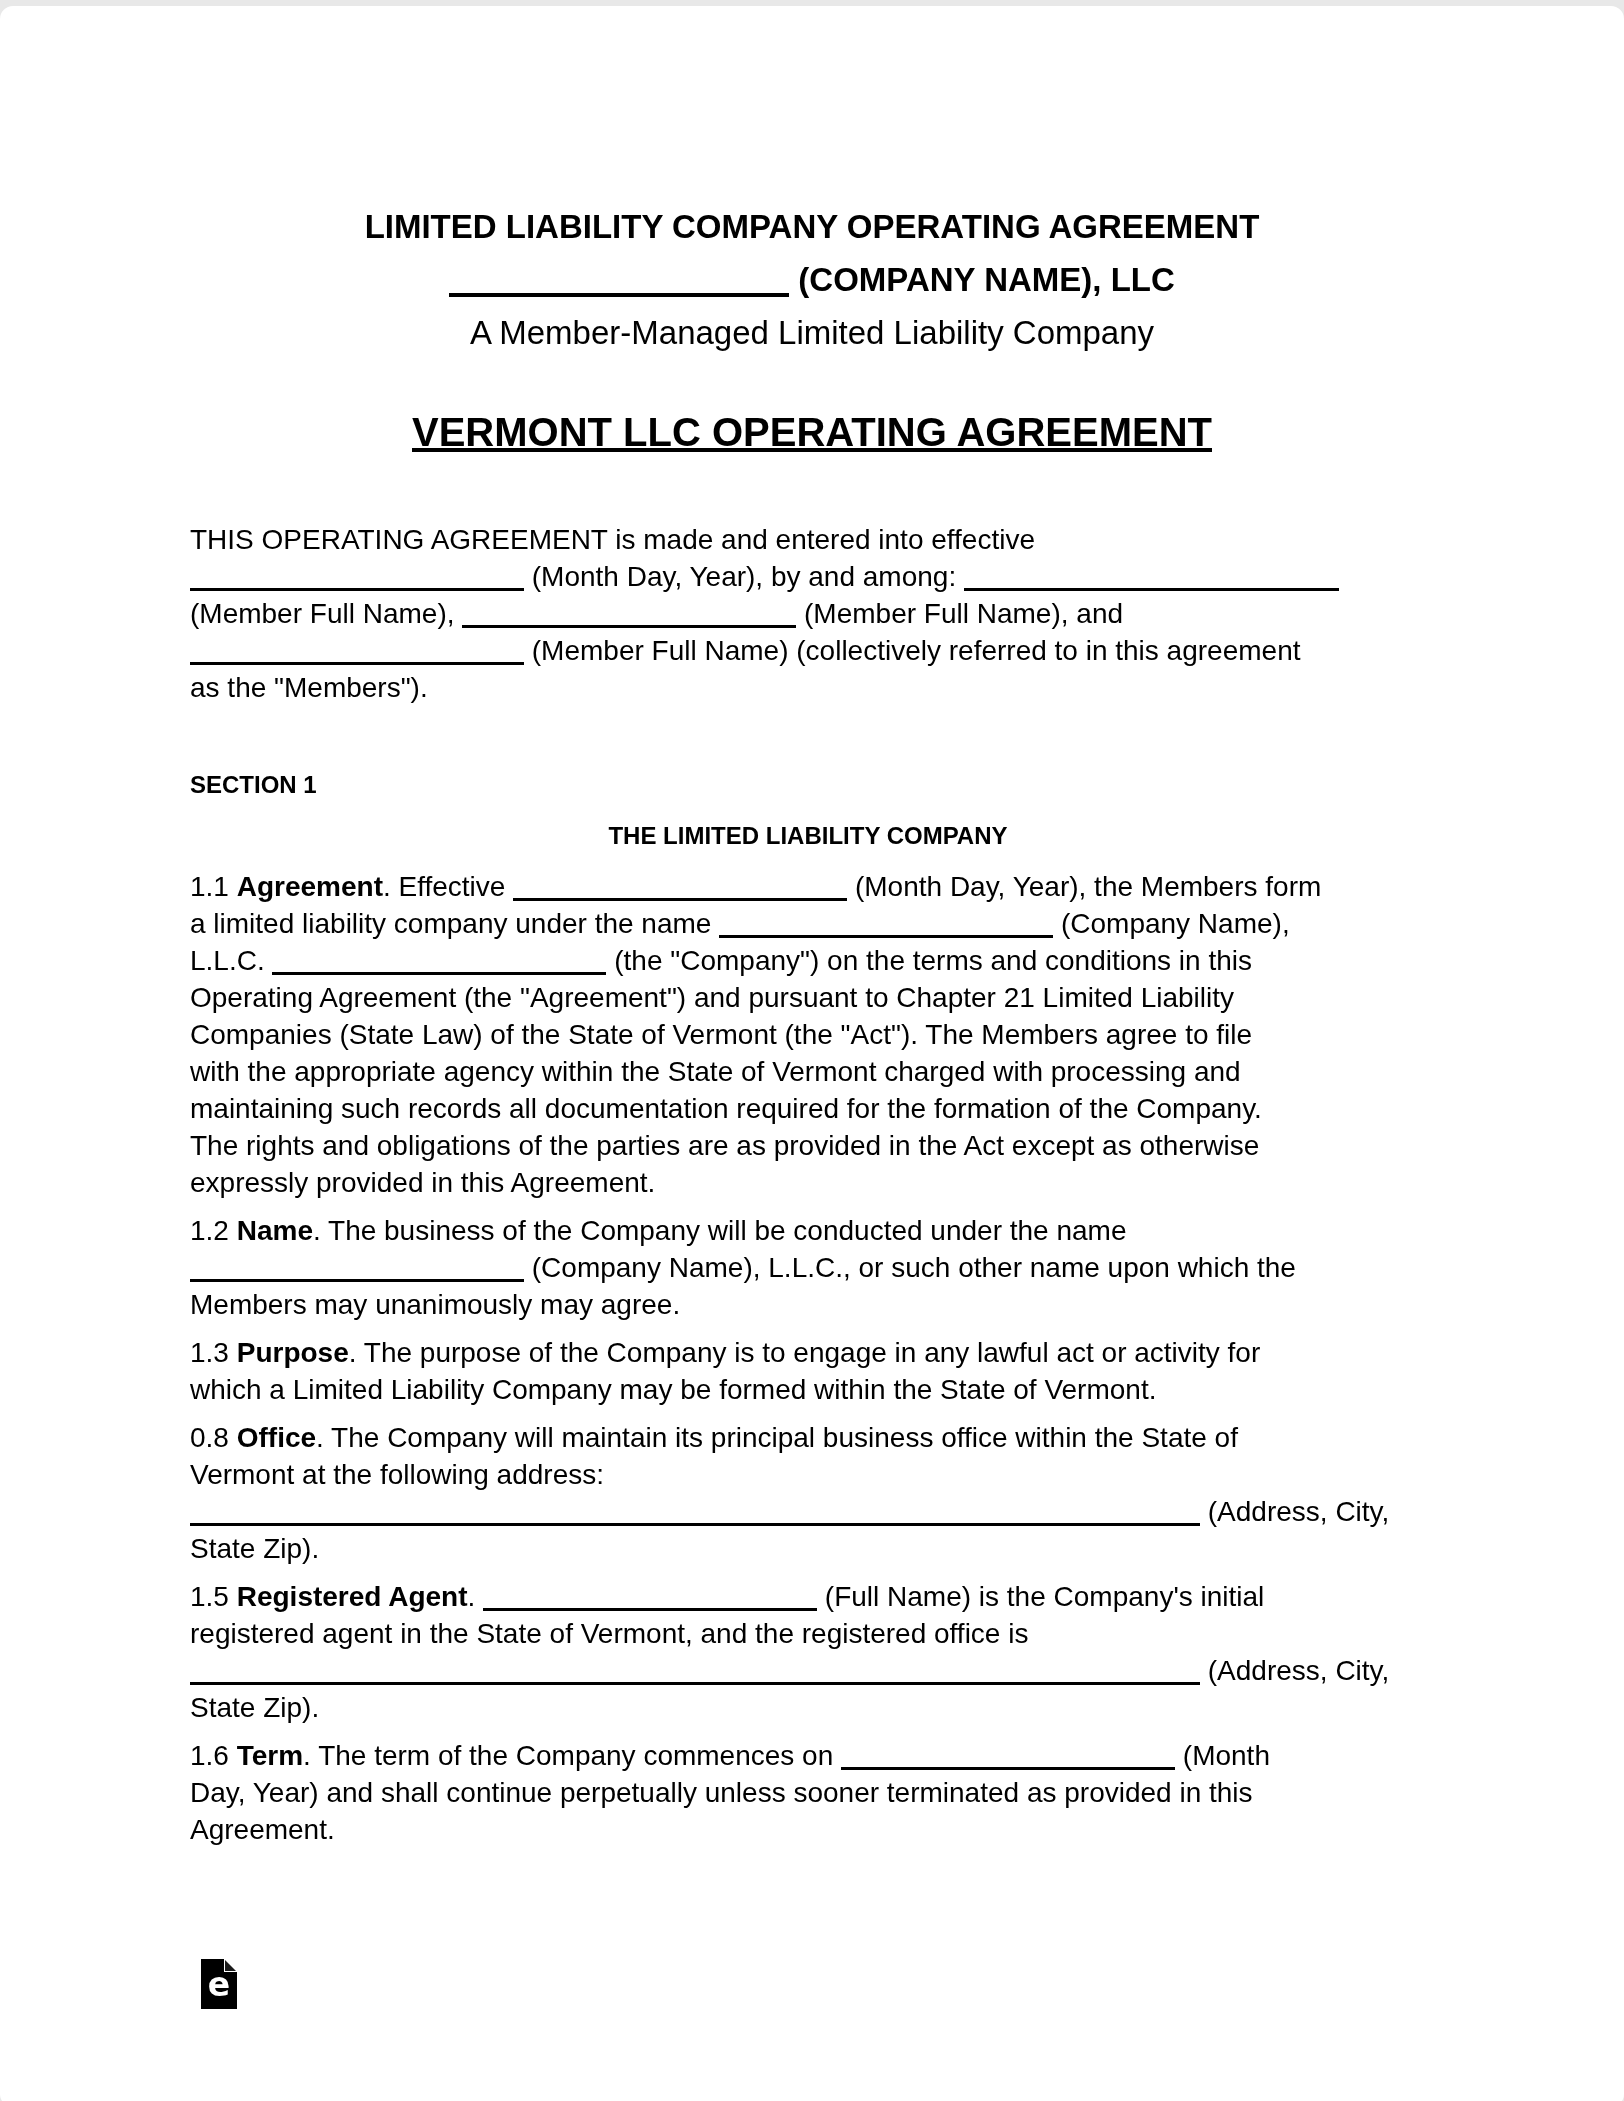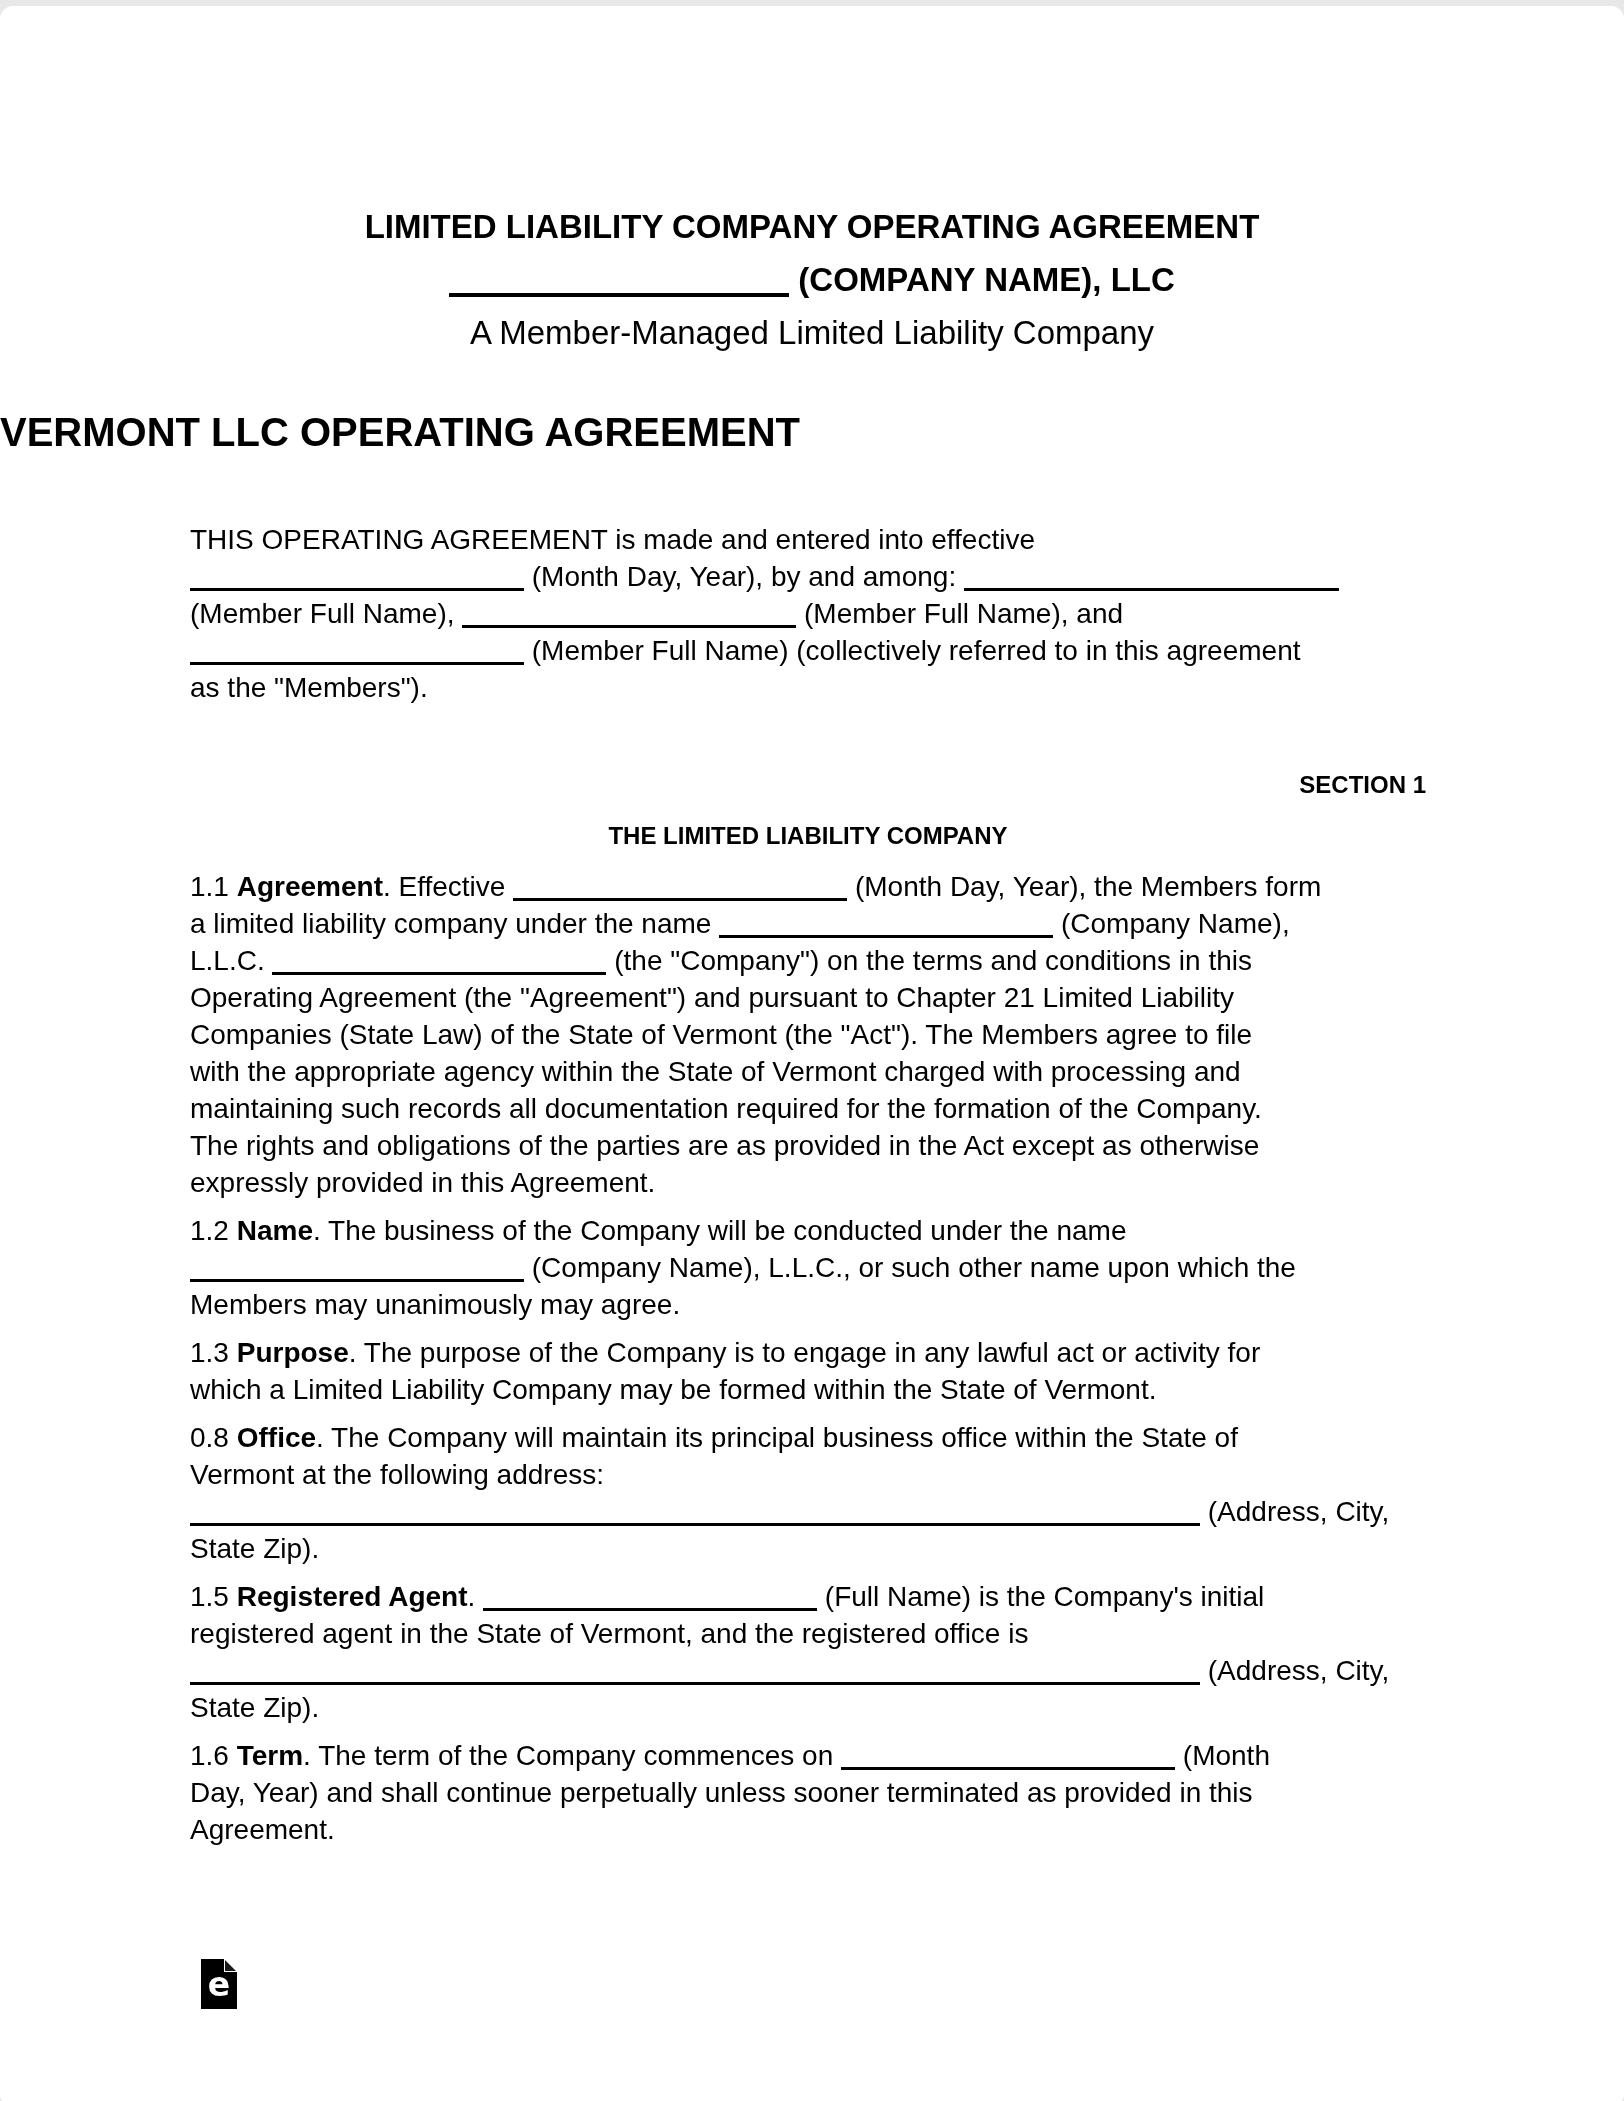--- a/index.html
+++ b/index.html
@@ -17,36 +17,38 @@
   .doc-header{
     padding-top:194px;
     text-align:center;
     font-size:33px;
     line-height:53px;
   }
   .doc-header .h-line{white-space:nowrap;}
   .bold{font-weight:bold;}
   .main-title{
     margin-top:49px;
+    text-align:center;
     font-size:40px;
     line-height:48px;
     font-weight:bold;
     white-space:nowrap;
+    text-decoration:underline;
   }
   
   .content{
     margin-left:190px;
     width:1236px;
     font-size:28px;
     line-height:37px;
   }
   .intro{margin-top:65px;}
   .sec-head{
     margin-top:60px;
-    text-align:right;
+    text-align:left;
     font-weight:bold;
     font-size:24px;
     line-height:37px;
   }
   .sec-sub{
     margin-top:14px;
     text-align:center;
     font-weight:bold;
     font-size:24px;
     line-height:37px;

